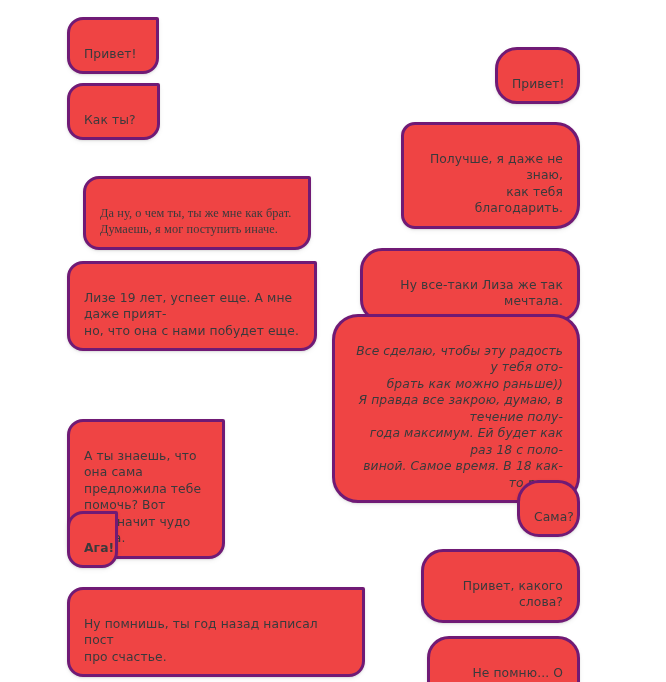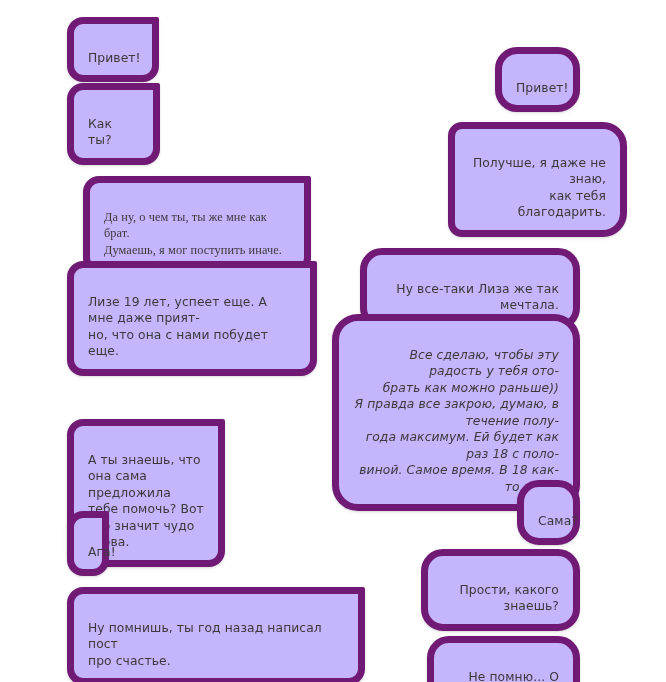--- a/index.html
+++ b/index.html
@@ -16,22 +16,22 @@
 
   #chat {
     position: relative;
     width: 666px;
     height: 682px;
   }
 
   .bubble {
     position: absolute;
     box-sizing: border-box;
-    background: #c4b5fd;
-    border: 7px solid #701a75;
+    background: #ef4444;
+    border: 3px solid #701a75;
     box-shadow: 0 1px 2px rgba(0,0,0,0.10), 0 2px 5px rgba(0,0,0,0.05);
     color: #3a3a3c;
     font-size: 12.3px;
     line-height: 16.5px;
     letter-spacing: 0.1px;
     padding: 9px 14px 9px 14px;
     white-space: pre-line;
   }
 
   
@@ -72,21 +72,21 @@
   </div>
 
   <div class="bubble right pill" style="left:495px; top:47px; width:85px;">
     <span>Привет!</span>
   </div>
 
   <div class="bubble left" style="left:67px; top:83px; width:93px;">
     <span>Как ты?</span>
   </div>
 
-  <div class="bubble right capright" style="left:401px; top:122px; width:179px;margin-left:47px;">
+  <div class="bubble right capright" style="left:401px; top:122px; width:179px;">
     <span>Получше, я даже не знаю,
 как тебя благодарить.</span>
   </div>
 
   <div class="bubble left" style="left:83px; top:176px; width:228px;font-family:Liberation Serif, serif;">
     <span>Да ну, о чем ты, ты же мне как брат.
 Думаешь, я мог поступить иначе.</span>
   </div>
 
   <div class="bubble right pill" style="left:360px; top:224px; width:220px;margin-top:24px;">
@@ -109,26 +109,26 @@
   <div class="bubble left" style="left:67px; top:419px; width:158px;">
     <span>А ты знаешь, что она сама
 предложила тебе помочь? Вот
 что значит чудо слова.</span>
   </div>
 
   <div class="bubble right pill" style="left:517px; top:480px; width:63px;">
     <span>Сама?</span>
   </div>
 
-  <div class="bubble left" style="left:67px; top:511px; width:34px;">
+  <div class="bubble left" style="left:67px; top:511px; width:51px;font-weight:bold;">
     <span>Ага!</span>
   </div>
 
   <div class="bubble right pill" style="left:421px; top:549px; width:159px;">
-    <span>Прости, какого знаешь?</span>
+    <span>Привет, какого слова?</span>
   </div>
 
   <div class="bubble left" style="left:67px; top:587px; width:298px;">
     <span>Ну помнишь, ты год назад написал пост
 про счастье.</span>
   </div>
 
   <div class="bubble right pill" style="left:427px; top:636px; width:153px;">
     <span>Не помню... О чем?</span>
   </div>

